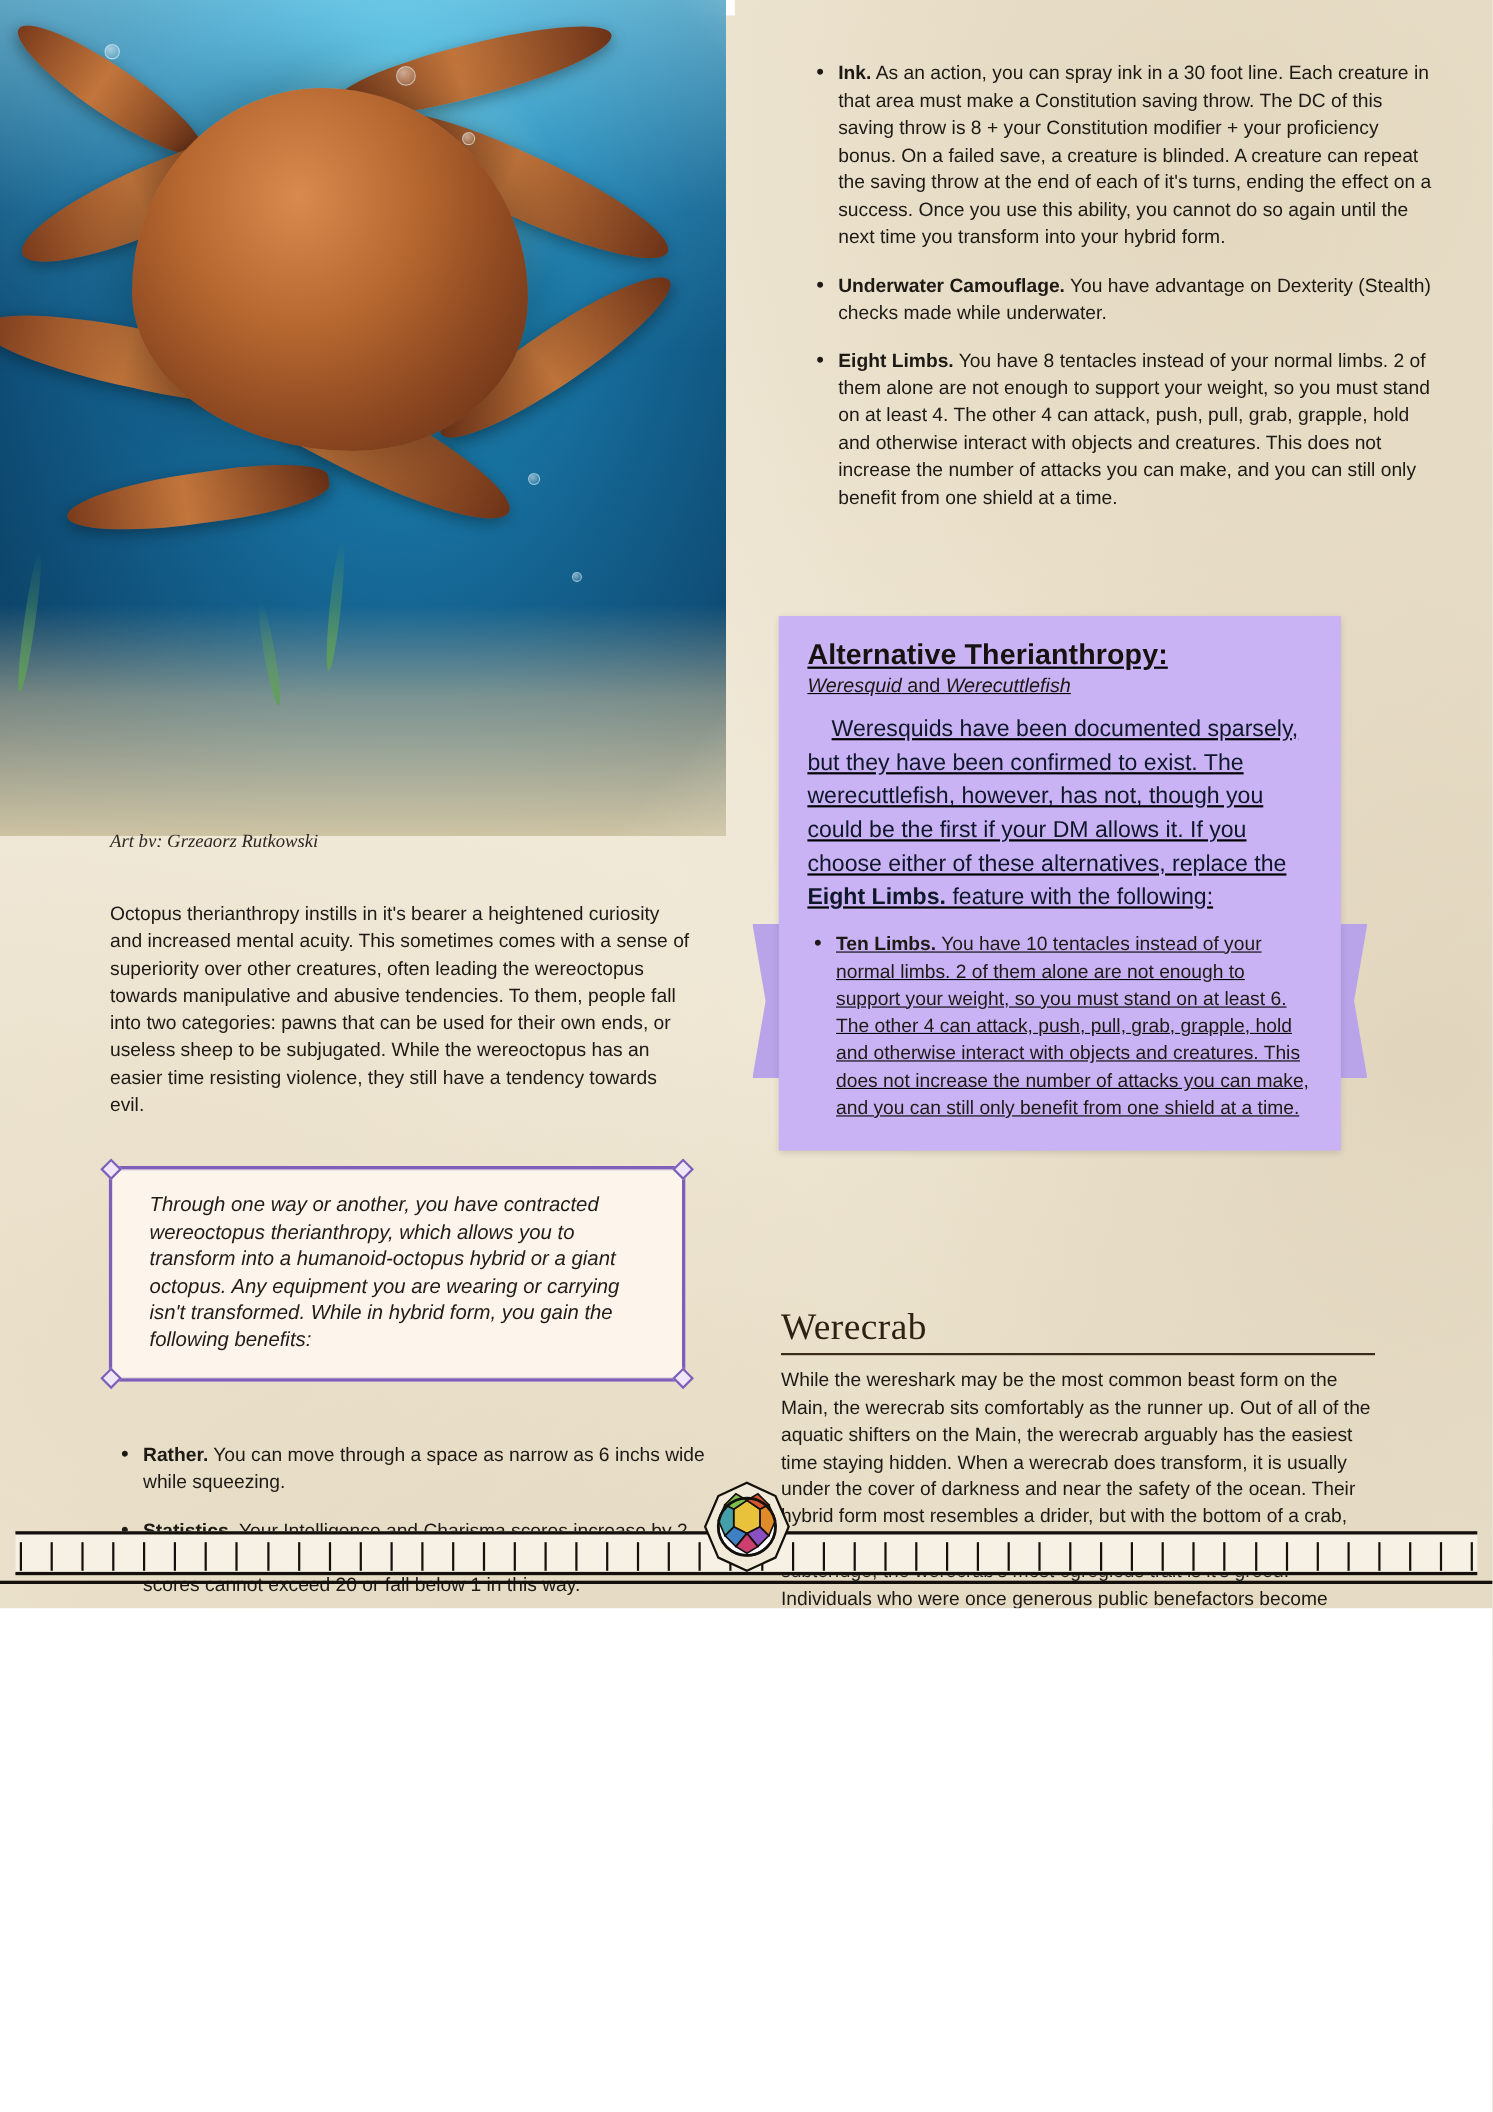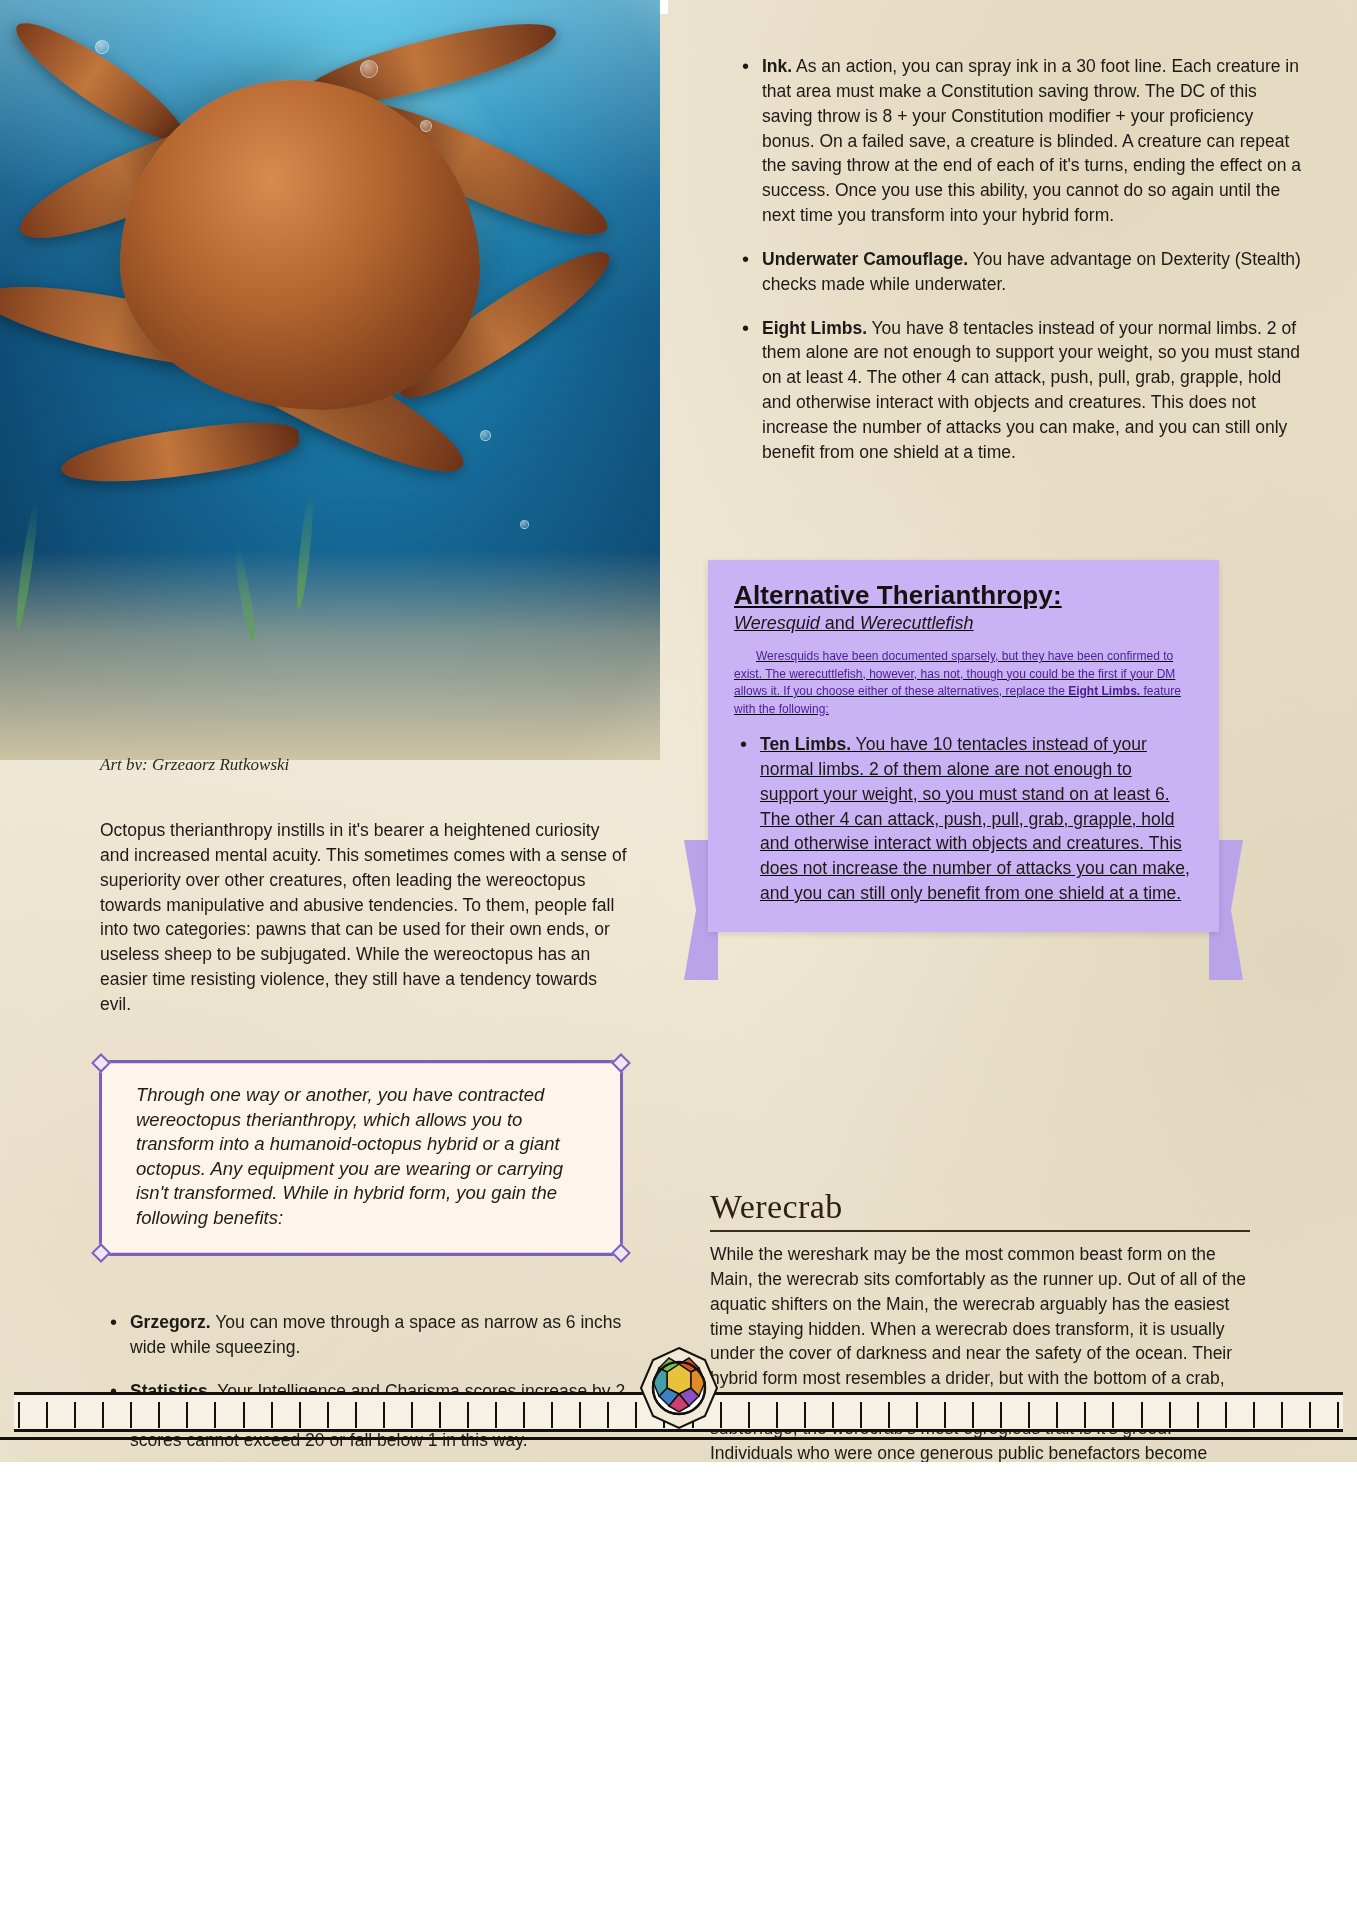--- a/index.html
+++ b/index.html
@@ -253,23 +253,23 @@
   .sidebar .subtitle {
     font-family: "Liberation Sans", sans-serif;
     font-size: 18px;
     color: #1b1814;
     margin-bottom: 14px;
   }
   .sidebar .subtitle i { font-style: italic; }
   .sidebar p {
     margin: 0 0 14px 0;
     font-family: "Liberation Sans", sans-serif;
-    font-size: 12px;
+    font-size: 21px;
     line-height: 1.46;
-    color: #4c1d95;
+    color: #0f172a;
     text-indent: 22px;
   }
   .sidebar ul.feats { padding-left: 26px; }
   .sidebar ul.feats li { margin-bottom: 0; }
 
   
   .werecrab {
     position: absolute;
     left: 710px;
     top: 1160px;
@@ -401,21 +401,21 @@
       <div class="rail-r"></div>
       <div class="corner c-tl"></div>
       <div class="corner c-tr"></div>
       <div class="corner c-bl"></div>
       <div class="corner c-br"></div>
       <div class="inner">Through one way or another, you have contracted wereoctopus therianthropy, which allows you to transform into a humanoid-octopus hybrid or a giant octopus. Any equipment you are wearing or carrying isn't transformed. While in hybrid form, you gain the following benefits:</div>
     </div>
 
     <ul class="feats left-feats">
       <li>
-        <b>Grzegorz.</b><span> You can move through a space as narrow as 6 inchs wide while squeezing.</span>
+        <b>Rather.</b><span> You can move through a space as narrow as 6 inchs wide while squeezing.</span>
       </li>
       <li>
         <b>Statistics.</b><span> Your Intelligence and Charisma scores increase by 2, and your Strength and Dexterity scores decrease by 2. Ability scores cannot exceed 20 or fall below 1 in this way.</span>
       </li>
     </ul>
 
     <ul class="feats right-feats">
       <li>
         <b>Ink.</b><span> As an action, you can spray ink in a 30 foot line. Each creature in that area must make a Constitution saving throw. The DC of this saving throw is 8 + your Constitution modifier + your proficiency bonus. On a failed save, a creature is blinded. A creature can repeat the saving throw at the end of each of it's turns, ending the effect on a success. Once you use this ability, you cannot do so again until the next time you transform into your hybrid form.</span>
       </li>

